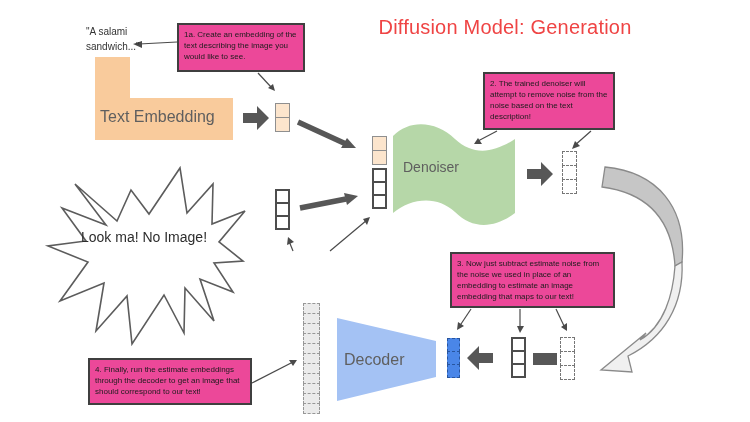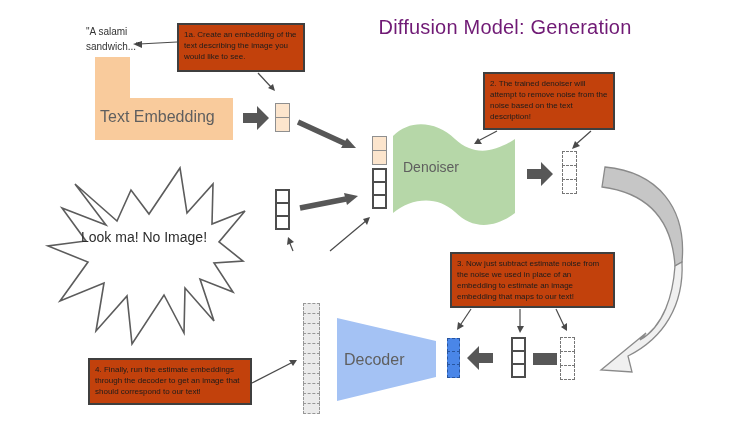--- a/index.html
+++ b/index.html
@@ -3,24 +3,24 @@
 <meta charset="utf-8">
 <style>
   html,body{margin:0;padding:0;background:#fff;}
   .stage{
     position:relative;width:750px;height:422px;background:#ffffff;overflow:hidden;
     font-family:"Liberation Sans",sans-serif;
   }
   .stage svg{position:absolute;left:0;top:0;}
   .abs{position:absolute;}
   .title{
-    font-size:20px;color:#701a75;text-align:center;letter-spacing:.2px;
+    font-size:20px;color:#ef4444;text-align:center;letter-spacing:.2px;
   }
   .note{
-    position:absolute;background:#c2410c;border:2px solid #3f3f3f;box-sizing:border-box;
+    position:absolute;background:#ec4899;border:2px solid #3f3f3f;box-sizing:border-box;
     font-size:8px;line-height:1.38;padding:4px 5px;color:#1c1c1c;
   }
   .note.heavy{border-width:3px;}
   .lbl{position:absolute;color:#5f5f5f;}
   .salami{font-size:10px;line-height:1.5;color:#333;width:70px;}
   .lookma{font-size:14px;color:#2d2d2d;width:148px;text-align:center;}
   .shape-lbl{font-size:16px;}
   .col{position:absolute;display:flex;flex-direction:column;}
   .cell{box-sizing:border-box;background:#fff;}
   .c-tan{width:15px;height:15px;background:var(--tan-light);border:1px solid #8f8f8f;}

